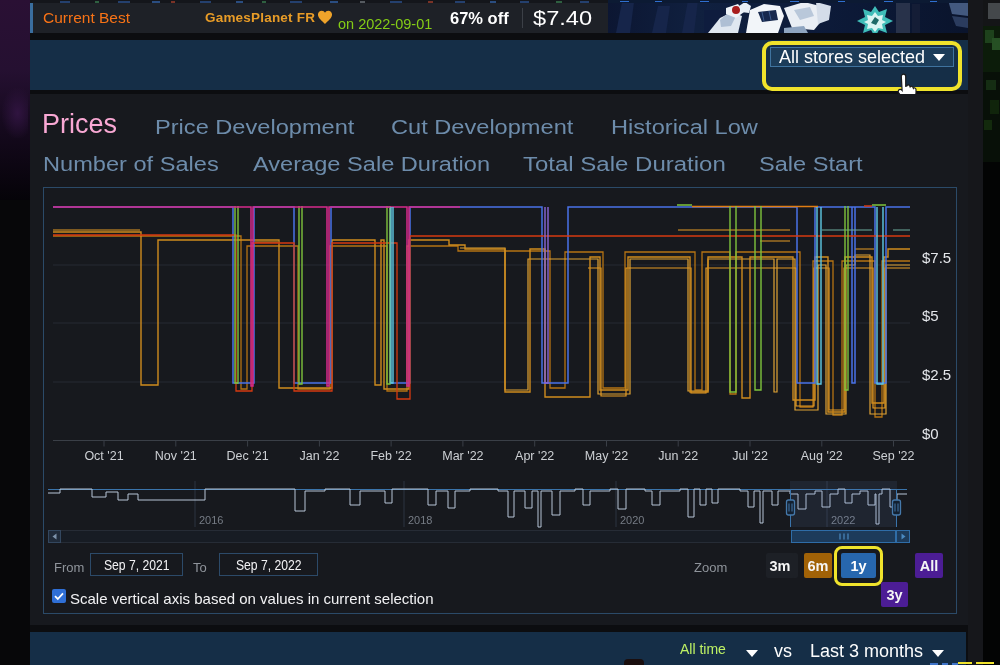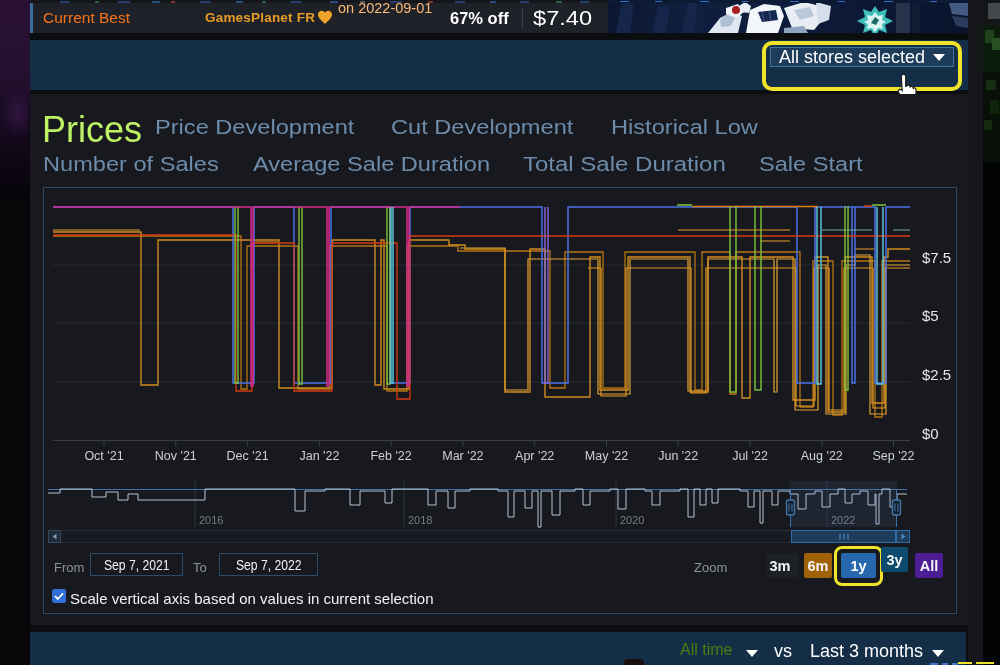--- a/index.html
+++ b/index.html
@@ -46,21 +46,21 @@
   <div class="abs" style="left:520px;top:1px;width:9px;height:2px;background:#24406e;"></div>
   <div class="abs" style="left:556px;top:1px;width:6px;height:2px;background:#2e6040;"></div>
   <div class="abs" style="left:580px;top:1px;width:9px;height:2px;background:#24406e;"></div>
 
   <div class="abs" style="left:30px;top:3px;width:578px;height:30px;background:#1e2127;border-left:3px solid #3a6e9e;"></div>
   <div class="abs" style="left:43px;top:9px;font-size:15.5px;color:#f97316;">Current Best</div>
   <div class="abs" style="left:205px;top:10px;font-size:13.5px;font-weight:bold;color:#e89c27;letter-spacing:0.2px;">GamesPlanet FR</div>
   <svg class="abs" style="left:317px;top:10px;" width="16" height="15" viewBox="0 0 17 16">
       <path d="M8.5 15 C5 11.5 1 8.6 1 4.9 C1 2.3 3 0.8 5 0.8 C6.6 0.8 7.9 1.8 8.5 3 C9.1 1.8 10.4 0.8 12 0.8 C14 0.8 16 2.3 16 4.9 C16 8.6 12 11.5 8.5 15 Z" fill="#efa32a"></path>
     </svg>
-  <div class="abs" style="left:338px;top:0;font-size:14.5px;color:#fdba74;">on 2022-09-01</div>
+  <div class="abs" style="left:338px;top:16px;font-size:14.5px;color:#84cc16;">on 2022-09-01</div>
   <div class="abs" style="left:450px;top:9px;font-size:16.5px;font-weight:bold;color:#ffffff;">67% off</div>
   <div class="abs" style="left:522px;top:8px;width:1px;height:20px;background:#3c4047;"></div>
   <div class="abs" style="left:533px;top:7px;font-size:20px;color:#ffffff;transform:scaleX(1.18);transform-origin:left center;">$7.40</div>
 
   <div class="abs" style="left:608px;top:0;width:360px;height:33px;background:linear-gradient(95deg,#0c1632 0%,#10203f 25%,#0d1b3a 55%,#0b1733 80%,#0a142c 100%);overflow:hidden;">
     <svg class="abs" style="left:0;top:0;" width="360" height="33">
       <g fill="#16254a">
         <polygon points="8,33 14,2 26,2 22,33"></polygon>
         <polygon points="44,33 50,6 62,6 58,33"></polygon>
         <polygon points="74,33 80,0 90,0 86,33"></polygon>
@@ -108,21 +108,21 @@
     <span style="font-size:18px;color:#fdfdfd;">All stores selected</span>
     <span style="display:inline-block;width:0;height:0;border-left:6.5px solid transparent;border-right:6.5px solid transparent;border-top:7.5px solid #ffffff;margin-left:8px;"></span>
   </div>
 
   <svg class="abs" style="left:894px;top:72px;" width="28" height="30" viewBox="0 0 28 30">
     <path d="M9.5 2.2 C10.8 2.2 11.7 3.1 11.7 4.4 L11.7 14.2 L12.9 13.9 C13.1 12.6 15.3 12.5 15.7 13.9 L16.1 14.9 C16.7 13.9 18.6 14.1 19.1 15.5 L19.4 16.4 C20 15.6 21.8 15.9 22 17.5 L22 20.8 C22 22.8 21.4 24.2 20.4 25.6 L19.2 27.2 L19.2 29 L10.4 29 L10.4 27.4 C8.2 25.2 6.2 23 4.8 21 C3.8 19.6 4.2 18.2 5.3 17.6 C6.3 17 7.4 17.4 8.1 18.3 L7.3 4.4 C7.3 3.1 8.2 2.2 9.5 2.2 Z" fill="#ffffff" stroke="#1a1a1a" stroke-width="1.2"></path>
   </svg>
 
   <div class="abs" style="left:30px;top:94px;width:938px;height:531px;background:#17191e;"></div>
 
-  <div class="abs" style="left:42px;top:109px;font-size:36px;color:#bef264;">Prices</div>
+  <div class="abs" style="left:42px;top:109px;font-size:27px;color:#f9a8d4;">Prices</div>
   <div class="abs" style="left:155px;top:116px;font-size:20px;color:#6d8cab;transform:scaleX(1.18);transform-origin:left center;">Price Development</div>
   <div class="abs" style="left:391px;top:116px;font-size:20px;color:#6d8cab;transform:scaleX(1.18);transform-origin:left center;">Cut Development</div>
   <div class="abs" style="left:611px;top:116px;font-size:20px;color:#6d8cab;transform:scaleX(1.18);transform-origin:left center;">Historical Low</div>
   <div class="abs" style="left:43px;top:153px;font-size:20px;color:#6d8cab;transform:scaleX(1.18);transform-origin:left center;">Number of Sales</div>
   <div class="abs" style="left:253px;top:153px;font-size:20px;color:#6d8cab;transform:scaleX(1.18);transform-origin:left center;">Average Sale Duration</div>
   <div class="abs" style="left:523px;top:153px;font-size:20px;color:#6d8cab;transform:scaleX(1.2);transform-origin:left center;">Total Sale Duration</div>
   <div class="abs" style="left:759px;top:153px;font-size:20px;color:#6d8cab;transform:scaleX(1.18);transform-origin:left center;">Sale Start</div>
 
   <div class="abs" style="left:43px;top:187px;width:914px;height:427px;border:1px solid #2b4a68;"></div>
 
@@ -237,31 +237,31 @@
   <div class="abs" style="left:219px;top:553px;width:99px;height:23px;border:1px solid #2c4a69;display:flex;align-items:center;justify-content:center;font-size:14px;color:#f2f2f4;">
       <span style="transform:scaleX(0.87);white-space:nowrap;">Sep 7, 2022</span>
     </div>
 
   <div class="abs" style="left:694px;top:560px;font-size:13px;color:#8f949b;">Zoom</div>
   <div class="abs" style="left:770px;top:553px;width:28px;height:25px;background:#1d2026;display:flex;align-items:center;justify-content:center;font-size:14.5px;font-weight:bold;color:#f5f5f5;border-radius:2px;">1m</div>
   <div class="abs" style="left:766px;top:553px;width:28px;height:25px;background:#1d2026;display:flex;align-items:center;justify-content:center;font-size:14.5px;font-weight:bold;color:#f5f5f5;border-radius:2px;">3m</div>
   <div class="abs" style="left:804px;top:553px;width:28px;height:25px;background:#a16207;display:flex;align-items:center;justify-content:center;font-size:14.5px;font-weight:bold;color:#f5f5f5;border-radius:2px;">6m</div>
   <div class="abs" style="left:834px;top:546px;width:49px;height:40px;border:3.5px solid #f0e32c;border-radius:8px;"></div>
   <div class="abs" style="left:841px;top:553px;width:35px;height:25px;background:#2767ae;display:flex;align-items:center;justify-content:center;font-size:14.5px;font-weight:bold;color:#ffffff;border-radius:2px;">1y</div>
-  <div class="abs" style="left:881px;top:547px;width:27px;height:25px;background:#0c4a6e;display:flex;align-items:center;justify-content:center;font-size:14.5px;font-weight:bold;color:#f5f5f5;border-radius:2px;">3y</div>
+  <div class="abs" style="left:881px;top:582px;width:27px;height:25px;background:#4c1d95;display:flex;align-items:center;justify-content:center;font-size:14.5px;font-weight:bold;color:#f5f5f5;border-radius:2px;">3y</div>
   <div class="abs" style="left:915px;top:553px;width:28px;height:25px;background:#4c1d95;display:flex;align-items:center;justify-content:center;font-size:14.5px;font-weight:bold;color:#f5f5f5;border-radius:2px;">All</div>
 
   <div class="abs" style="left:52px;top:589px;width:14px;height:14px;background:#2f6fd6;border-radius:2px;"></div>
   <svg class="abs" style="left:52px;top:589px;" width="14" height="14" viewBox="0 0 14 14">
       <path d="M3 7.2 L5.8 10 L11 4.4" fill="none" stroke="#ffffff" stroke-width="1.8"></path>
     </svg>
   <div class="abs" style="left:70px;top:590px;font-size:15px;color:#f2f2f4;">Scale vertical axis based on values in current selection</div>
 
   <div class="abs" style="left:30px;top:632px;width:936px;height:33px;background:#152e47;"></div>
-  <div class="abs" style="left:680px;top:641px;font-size:16px;color:#4d7c0f;">All time</div>
+  <div class="abs" style="left:680px;top:641px;font-size:14px;color:#bef264;">All time</div>
   <span class="abs" style="left:746px;top:650px;display:inline-block;width:0;height:0;border-left:6px solid transparent;border-right:6px solid transparent;border-top:7px solid #ffffff;"></span>
   <div class="abs" style="left:774px;top:641px;font-size:18px;color:#fdfdfd;">vs</div>
   <div class="abs" style="left:810px;top:641px;font-size:18px;color:#fdfdfd;">Last 3 months</div>
   <span class="abs" style="left:932px;top:650px;display:inline-block;width:0;height:0;border-left:6px solid transparent;border-right:6px solid transparent;border-top:7px solid #ffffff;"></span>
 
   <div class="abs" style="left:624px;top:659px;width:20px;height:6px;background:#1a0e0e;border-radius:4px 4px 0 0;"></div>
   <div class="abs" style="left:930px;top:663px;width:8px;height:2px;background:#3f74c9;"></div>
   <div class="abs" style="left:942px;top:663px;width:6px;height:2px;background:#3f74c9;"></div>
   <div class="abs" style="left:952px;top:663px;width:6px;height:2px;background:#3f74c9;"></div>
   <div class="abs" style="left:958px;top:662px;width:14px;height:2px;background:#f0e32c;"></div>

